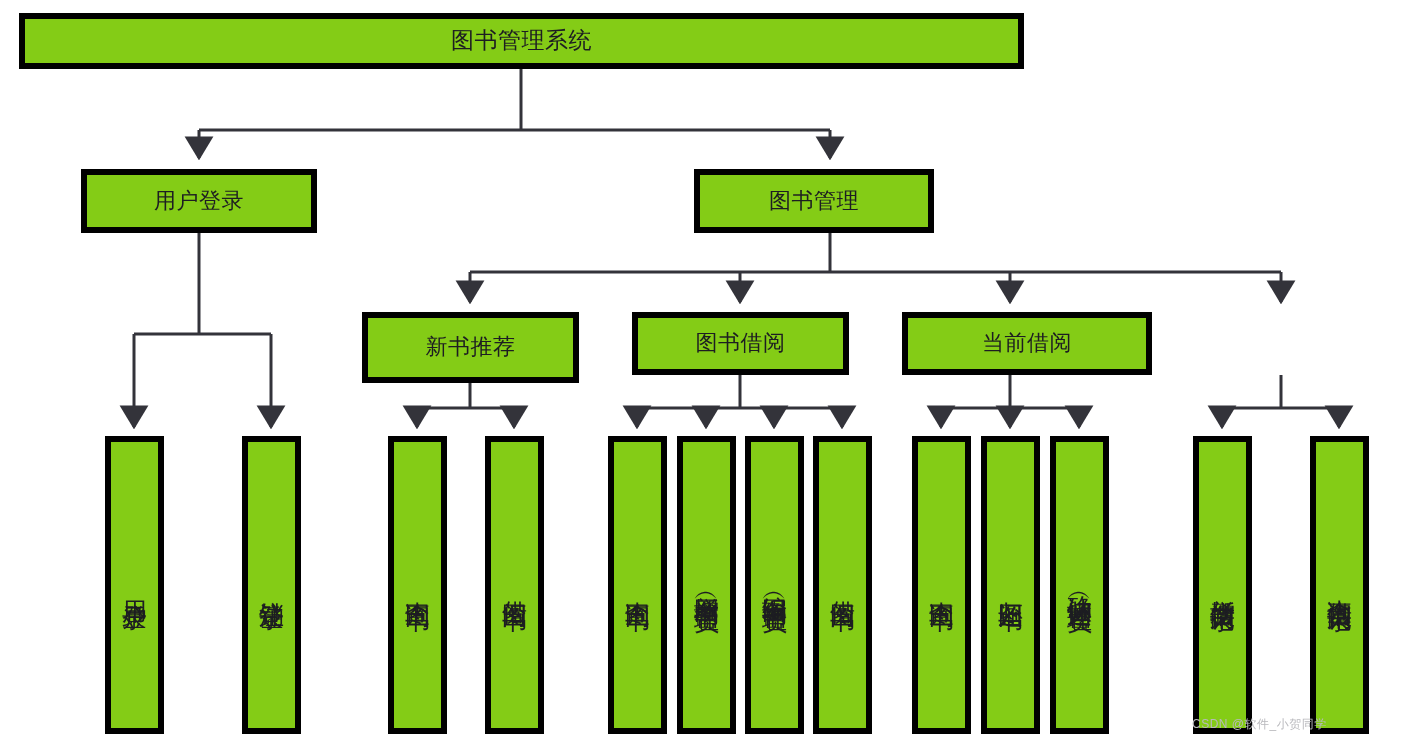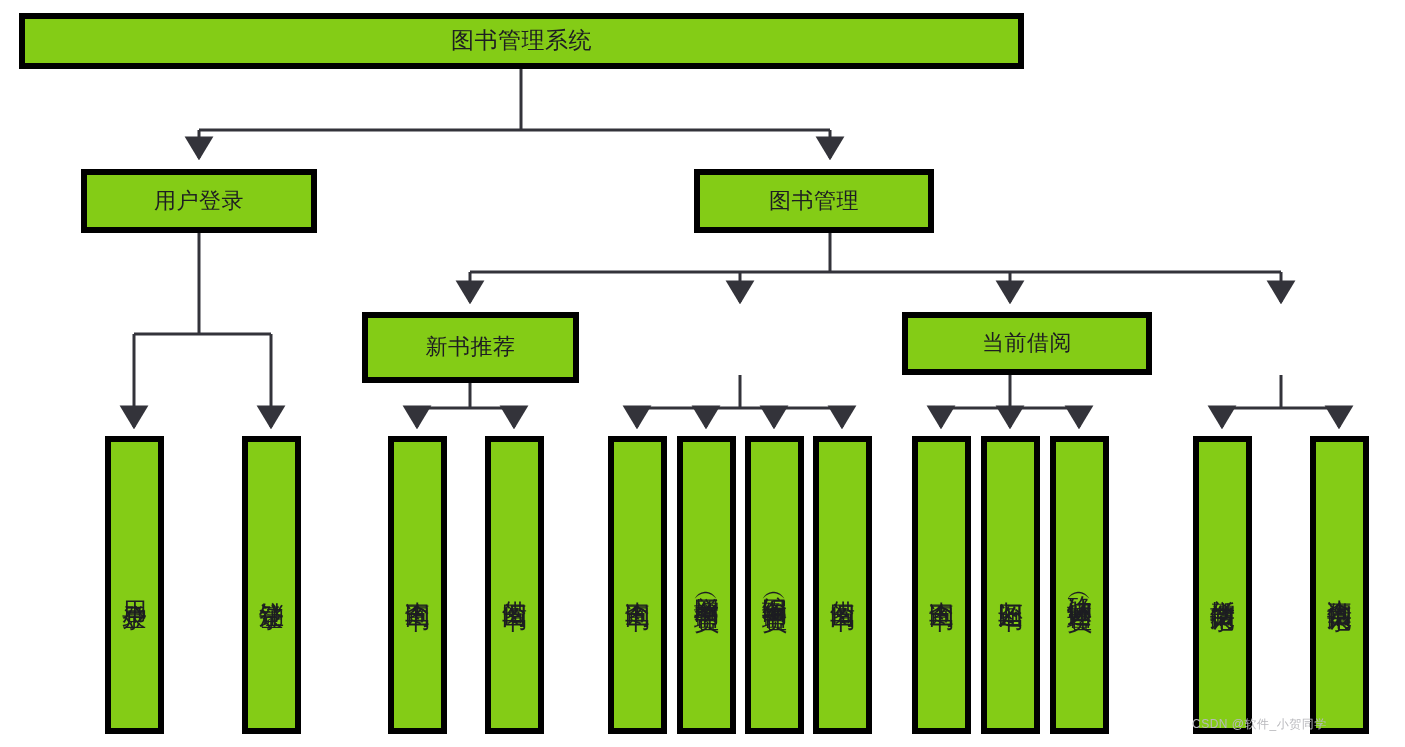--- a/index.html
+++ b/index.html
@@ -137,20 +137,23 @@
   <div class="node h-node" style="left:81px; top:169px; width:236px; height:64px;">
     <span class="label">用户登录</span>
   </div>
   <div class="node h-node" style="left:694px; top:169px; width:240px; height:64px;">
     <span class="label">图书管理</span>
   </div>
 
   <div class="node h-node" style="left:362px; top:312px; width:217px; height:71px;">
     <span class="label">新书推荐</span>
   </div>
+  <div class="node h-node" style="left:632px; top:312px; width:217px; height:63px;">
+    <span class="label">图书借阅</span>
+  </div>
   <div class="node h-node" style="left:902px; top:312px; width:250px; height:63px;">
     <span class="label">当前借阅</span>
   </div>
 
   <div class="node v-node" style="left:105px; top:436px; width:59px; height:298px;">
     <span class="label">用户登录</span>
   </div>
   <div class="node v-node" style="left:242px; top:436px; width:59px; height:298px;">
     <span class="label">注销登录</span>
   </div>

